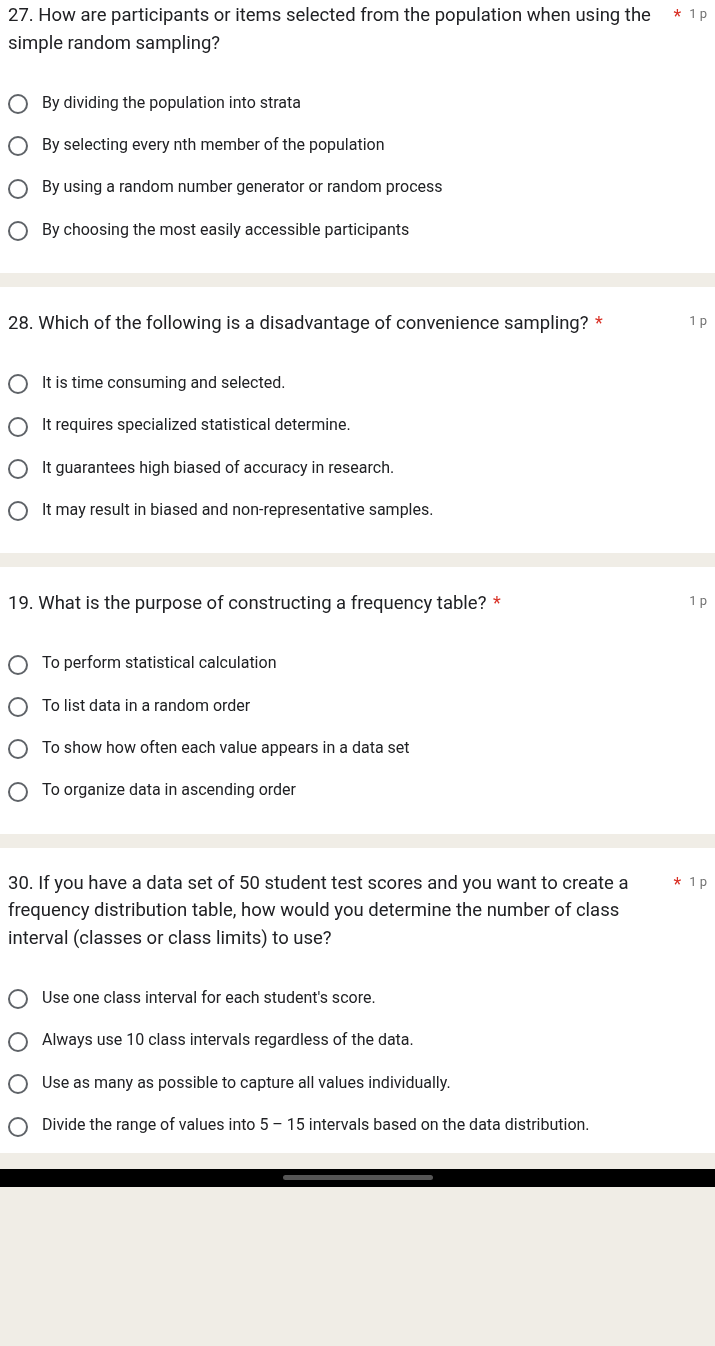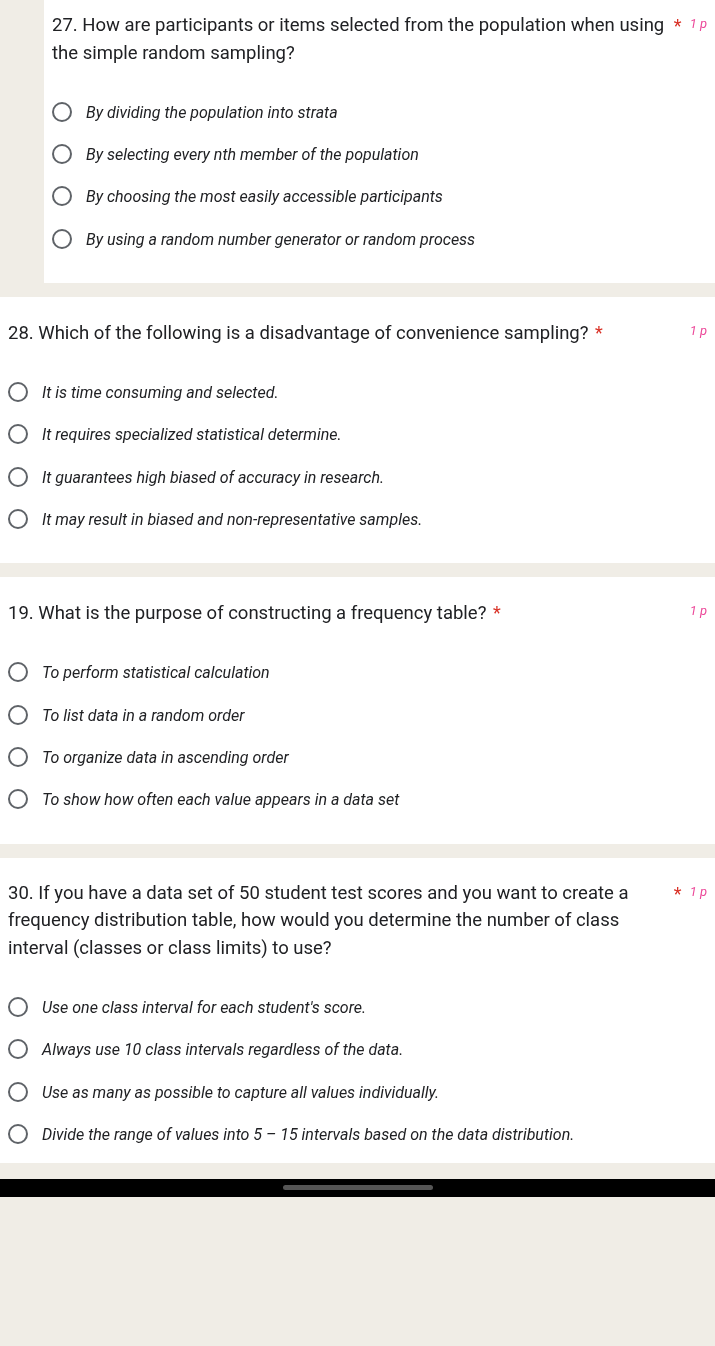--- a/index.html
+++ b/index.html
@@ -26,48 +26,46 @@
     flex: 1;
   }
   .required {
     color: #d93025;
     font-size: 18px;
     margin-left: 4px;
     line-height: 1.5;
   }
   .points {
     font-size: 13px;
-    color: #ec4899;
+    color: #737373;
     margin-left: 8px;
     margin-top: 4px;
     white-space: nowrap;
-    font-style: italic;
   }
   .option {
     display: flex;
-    align-items: flex-start;
+    align-items: flex-end;
     padding: 10px 4px;
-    font-style: italic;
   }
   .radio {
     width: 20px;
     height: 20px;
     border: 2px solid #5f6368;
     border-radius: 50%;
     margin-right: 14px;
     flex-shrink: 0;
     cursor: pointer;
   }
   .option-label {
     font-size: 16px;
     color: #202124;
     line-height: 1.4;
     cursor: pointer;
   }
-  .first-card { padding-top: 12px; margin-left: 44px; }
+  .first-card { padding-top: 2px; }
   .bottom-bar {
     background: #000;
     height: 18px;
     width: 100%;
     position: relative;
   }
   .handle {
     position: absolute;
     left: 50%;
     transform: translateX(-50%);
@@ -90,25 +88,25 @@
   <div class="option">
     <div class="radio"></div>
     <span class="option-label">By dividing the population into strata</span>
   </div>
   <div class="option">
     <div class="radio"></div>
     <span class="option-label">By selecting every nth member of the population</span>
   </div>
   <div class="option">
     <div class="radio"></div>
-    <span class="option-label">By choosing the most easily accessible participants</span>
+    <span class="option-label">By using a random number generator or random process</span>
   </div>
   <div class="option">
     <div class="radio"></div>
-    <span class="option-label">By using a random number generator or random process</span>
+    <span class="option-label">By choosing the most easily accessible participants</span>
   </div>
 </div>
 
 <div class="card">
   <div class="question-header">
     <div class="question-text">
       <span>28. Which of the following is a disadvantage of convenience sampling?</span>
       <span class="required" style="margin-left:2px;">*</span>
     </div>
     <span class="points">1 p</span>
@@ -142,25 +140,25 @@
   <div class="option">
     <div class="radio"></div>
     <span class="option-label">To perform statistical calculation</span>
   </div>
   <div class="option">
     <div class="radio"></div>
     <span class="option-label">To list data in a random order</span>
   </div>
   <div class="option">
     <div class="radio"></div>
-    <span class="option-label">To organize data in ascending order</span>
+    <span class="option-label">To show how often each value appears in a data set</span>
   </div>
   <div class="option">
     <div class="radio"></div>
-    <span class="option-label">To show how often each value appears in a data set</span>
+    <span class="option-label">To organize data in ascending order</span>
   </div>
 </div>
 
 <div class="card" style="margin-bottom:16px; padding-bottom:6px;">
   <div class="question-header">
     <div class="question-text">30. If you have a data set of 50 student test scores and you want to create a frequency distribution table, how would you determine the number of class interval (classes or class limits) to use?</div>
     <span class="required">*</span>
     <span class="points">1 p</span>
   </div>
   <div class="option">

